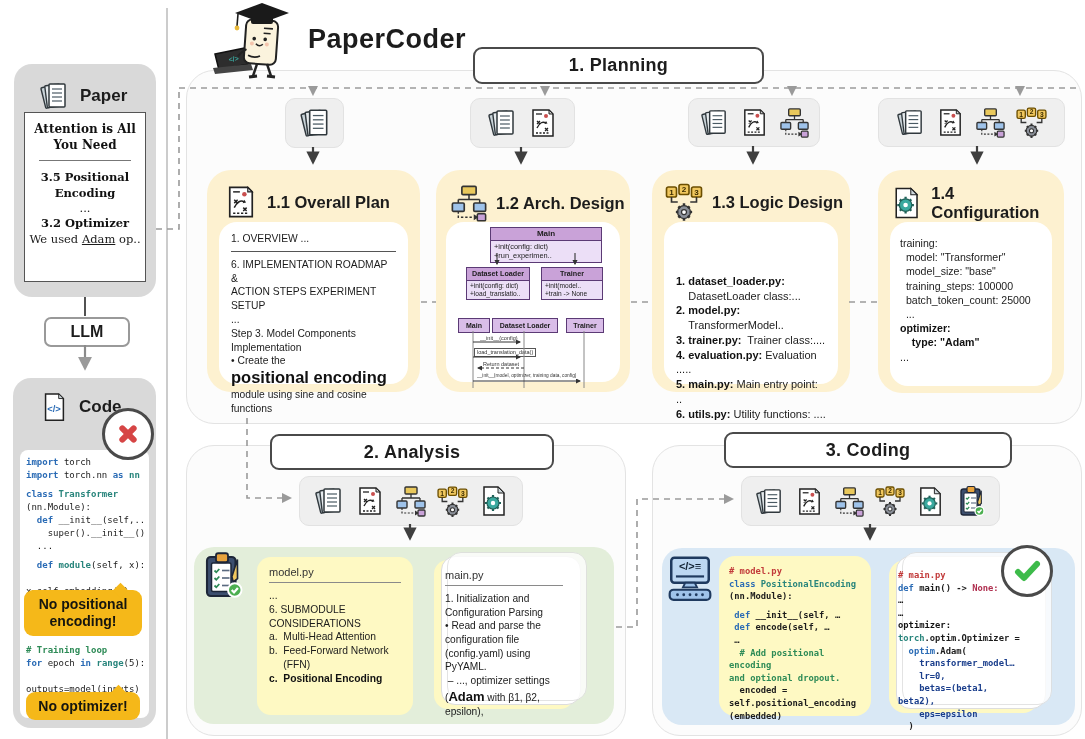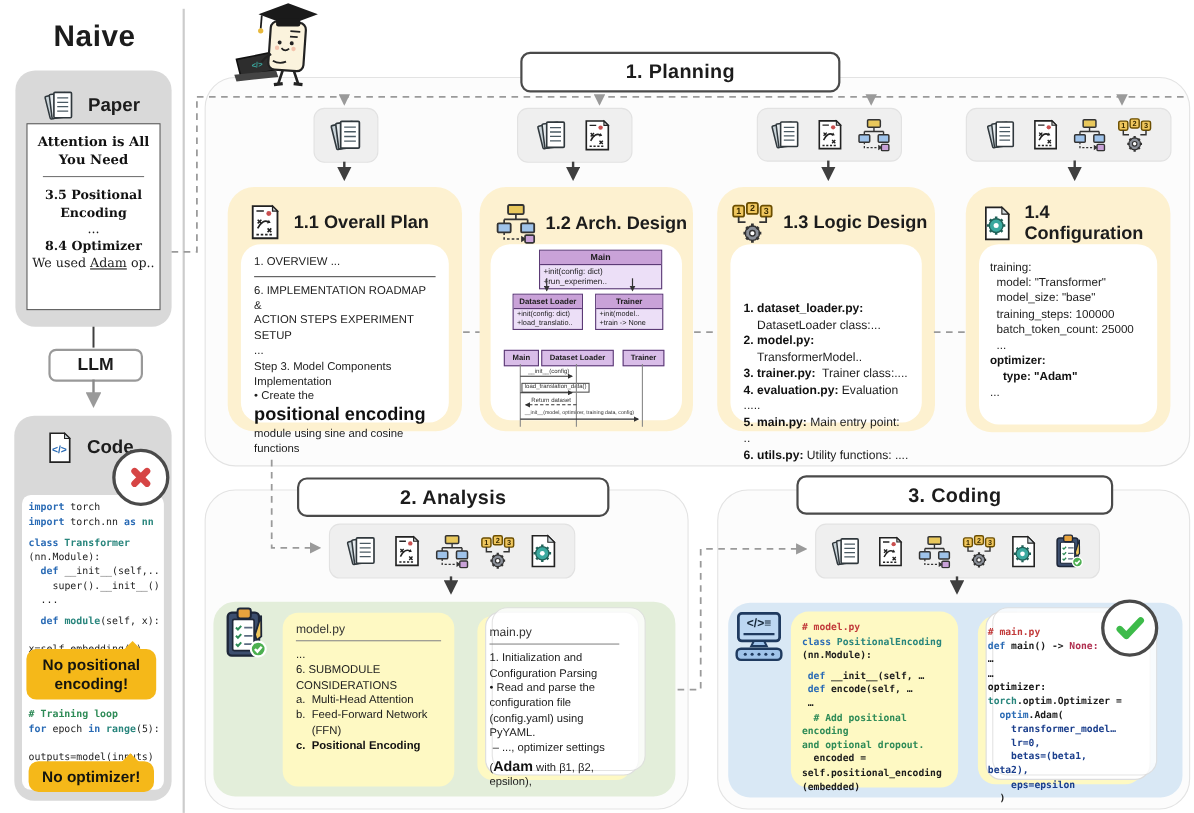--- a/index.html
+++ b/index.html
@@ -235,21 +235,20 @@
       <path d="M584 331 V388"></path>
     </g>
     <g stroke="#333" stroke-width="1" fill="none">
       <path d="M473 342 H520" marker-end="url(#mk-tiny)"></path>
       <path d="M473 357 H520" marker-end="url(#mk-tiny)"></path>
       <path d="M524 368 H478" stroke-dasharray="3 2" marker-end="url(#mk-tiny)"></path>
       <path d="M473 381 H580" marker-end="url(#mk-tiny)"></path>
     </g>
   </svg>
 
-  <div class="abs" style="left:14px;top:18px;width:144px;text-align:center;font-size:27px;font-weight:800;letter-spacing:.5px;">Naive</div>
 
   <div class="abs" style="left:166px;top:8px;width:1.5px;height:731px;background:#ccc;"></div>
 
   <div class="gray-card" style="left:14px;top:64px;width:142px;height:233px;">
     <div class="gray-head" style="left:24px;top:16px;">
       <svg class="ic" width="32" height="32">
           <use href="#sym-paper"></use>
         </svg>
       <span>Paper</span>
     </div>
@@ -257,21 +256,21 @@
                 font-family:'DejaVu Serif',serif;font-size:11.5px;text-align:center;padding:8px 4px;box-sizing:border-box;">
       <div class="textlines" style="font-size:12px;">
           <div class="cl"><span class="c-b">Attention is All</span></div>
           <div class="cl"><span class="c-b">You Need</span></div>
         </div>
       <div class="hrline" style="margin:7px 10px 9px 10px;border-color:#777;"></div>
       <div class="textlines" style="font-size:11.5px;">
           <div class="cl"><span class="c-b">3.5 Positional</span></div>
           <div class="cl"><span class="c-b">Encoding</span></div>
           <div class="cl"><span class="c-p">...</span></div>
-          <div class="cl"><span class="c-b">8.4 Optimizer</span></div>
+          <div class="cl"><span class="c-b">3.2 Optimizer</span></div>
           <div class="cl"><span class="c-p">We used </span><span class="c-u">Adam</span><span class="c-p"> op..</span></div>
         </div>
     </div>
   </div>
 
   <div class="abs" style="left:44px;top:317px;width:82px;height:26px;background:#fff;border:2px solid #999;border-radius:7px;
               display:flex;align-items:center;justify-content:center;font-weight:800;font-size:16px;z-index:2;">
     <span>LLM</span>
   </div>
 
@@ -340,20 +339,21 @@
       <line x1="52" y1="64" x2="48" y2="76" stroke="#222" stroke-width="2.4"></line>
       <line x1="62" y1="64" x2="66" y2="76" stroke="#222" stroke-width="2.4"></line>
       <line x1="44" y1="77" x2="52" y2="76" stroke="#222" stroke-width="3"></line>
       <line x1="62" y1="76" x2="70" y2="77" stroke="#222" stroke-width="3"></line>
     </g>
     <polygon points="30,13 57,3 84,13 57,23" fill="#1a1a1a"></polygon>
     <rect x="46" y="17" width="22" height="7" rx="2" fill="#1a1a1a"></rect>
     <line x1="33" y1="14" x2="32" y2="26" stroke="#1a1a1a" stroke-width="1.6"></line>
     <circle cx="32" cy="28" r="2.4" fill="#e8b93c"></circle>
   </svg>
+  <div class="abs" style="left:308px;top:24px;font-size:27px;font-weight:800;letter-spacing:.5px;">PaperCoder</div>
 
   <div class="phase-box" style="left:186px;top:70px;width:894px;height:352px;"></div>
   <div class="phase-header" style="left:473px;top:47px;width:287px;height:33px;">
     <span>1. Planning</span>
   </div>
 
   <div class="chip" style="left:285px;top:98px;width:57px;height:48px;">
     <svg class="ic" width="34" height="34">
         <use href="#sym-paper"></use>
       </svg>

